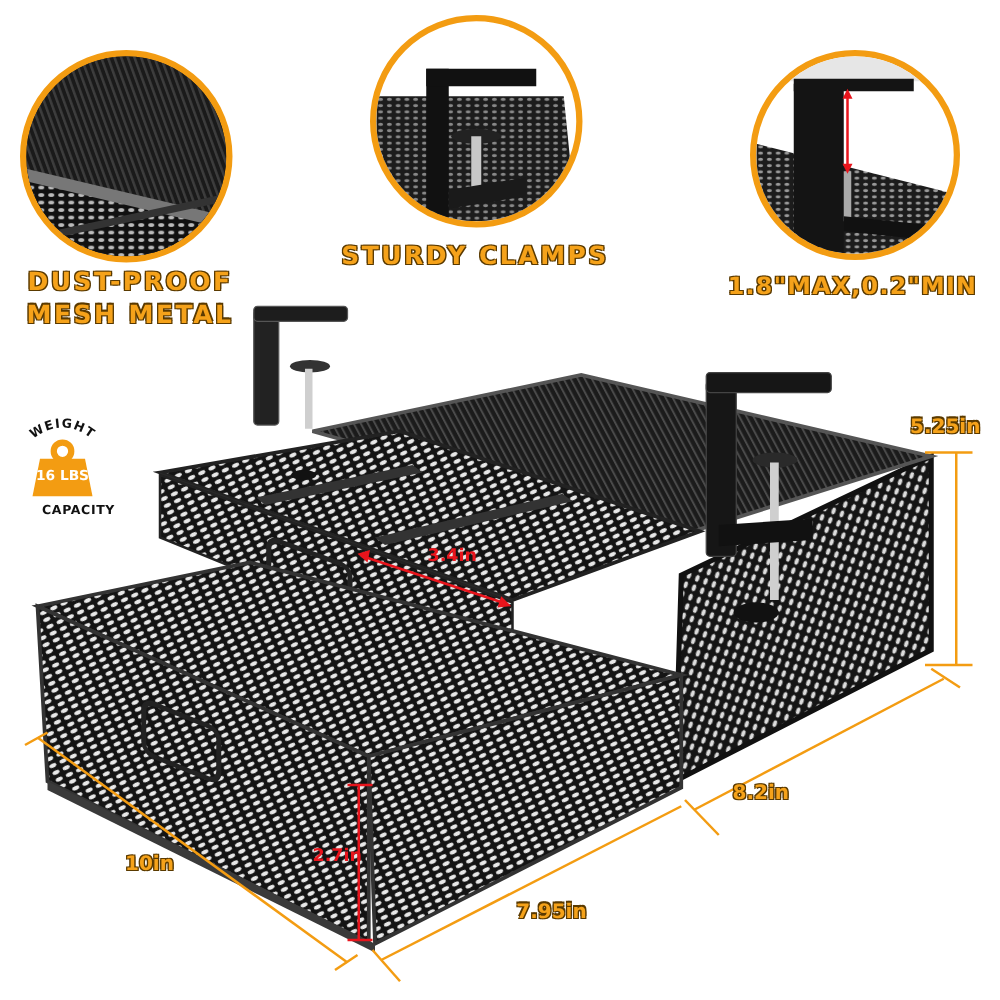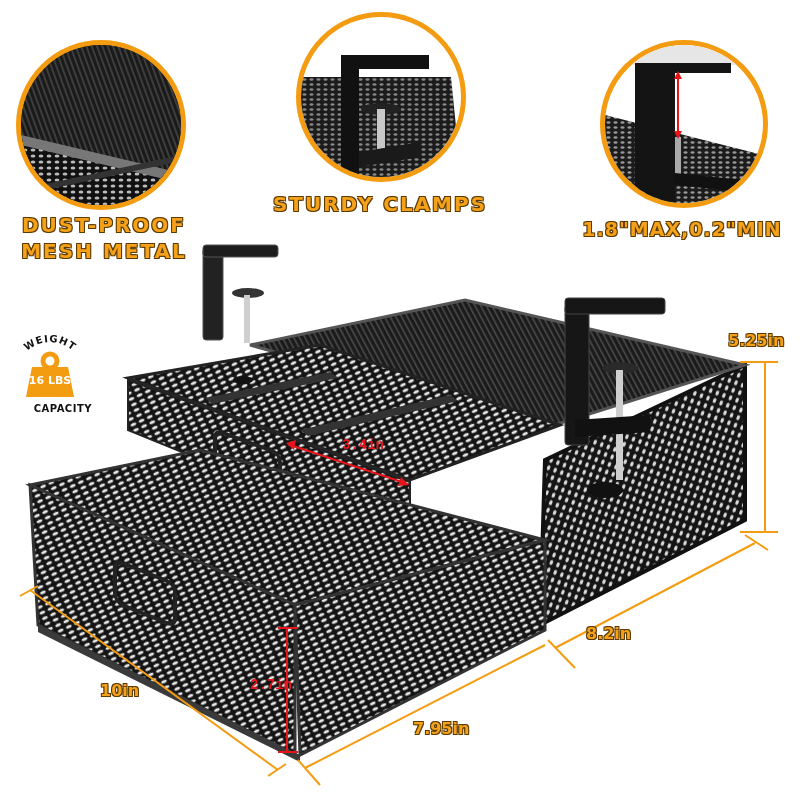--- a/index.html
+++ b/index.html
@@ -6,21 +6,21 @@
     body { width: 800px; height: 800px; background: #ffffff; position: relative; overflow: hidden;
            font-family: "DejaVu Sans", "Liberation Sans", sans-serif; }
     .abs { position: absolute; }
     .feature-circle { position: absolute; border-radius: 50%; border: 5px solid #f39c12; overflow: hidden;
                       background: #2a2a2a; box-sizing: border-box; }
     .feature-label { position: absolute; font-weight: bold; color: #f5a21a; letter-spacing: 2px;
                      text-shadow: -1px -1px 0 #5a3a00, 1px -1px 0 #5a3a00, -1px 1px 0 #5a3a00, 1px 1px 0 #5a3a00;
                      text-align: center; white-space: nowrap; }
     .dim-label { position: absolute; font-weight: bold; font-size: 16px; white-space: nowrap; }
     .dim-orange { color: #f5a21a; text-shadow: -1px -1px 0 #5a3a00, 1px -1px 0 #5a3a00, -1px 1px 0 #5a3a00, 1px 1px 0 #5a3a00; }
-    .dim-red { color: #e8141c; font-family: Liberation Mono, monospace; }
+    .dim-red { color: #e8141c; }
     svg { position: absolute; left: 0; top: 0; }
   </style>
 </head>
 <body>
 
 <div class="feature-circle" style="left:16px; top:40px; width:170px; height:170px;">
   <svg width="160" height="160" viewBox="0 0 160 160">
     <defs>
       <pattern id="stripes1" width="5" height="5" patternUnits="userSpaceOnUse" patternTransform="rotate(-20)">
         <rect width="5" height="5" fill="#1a1a1a"></rect>

